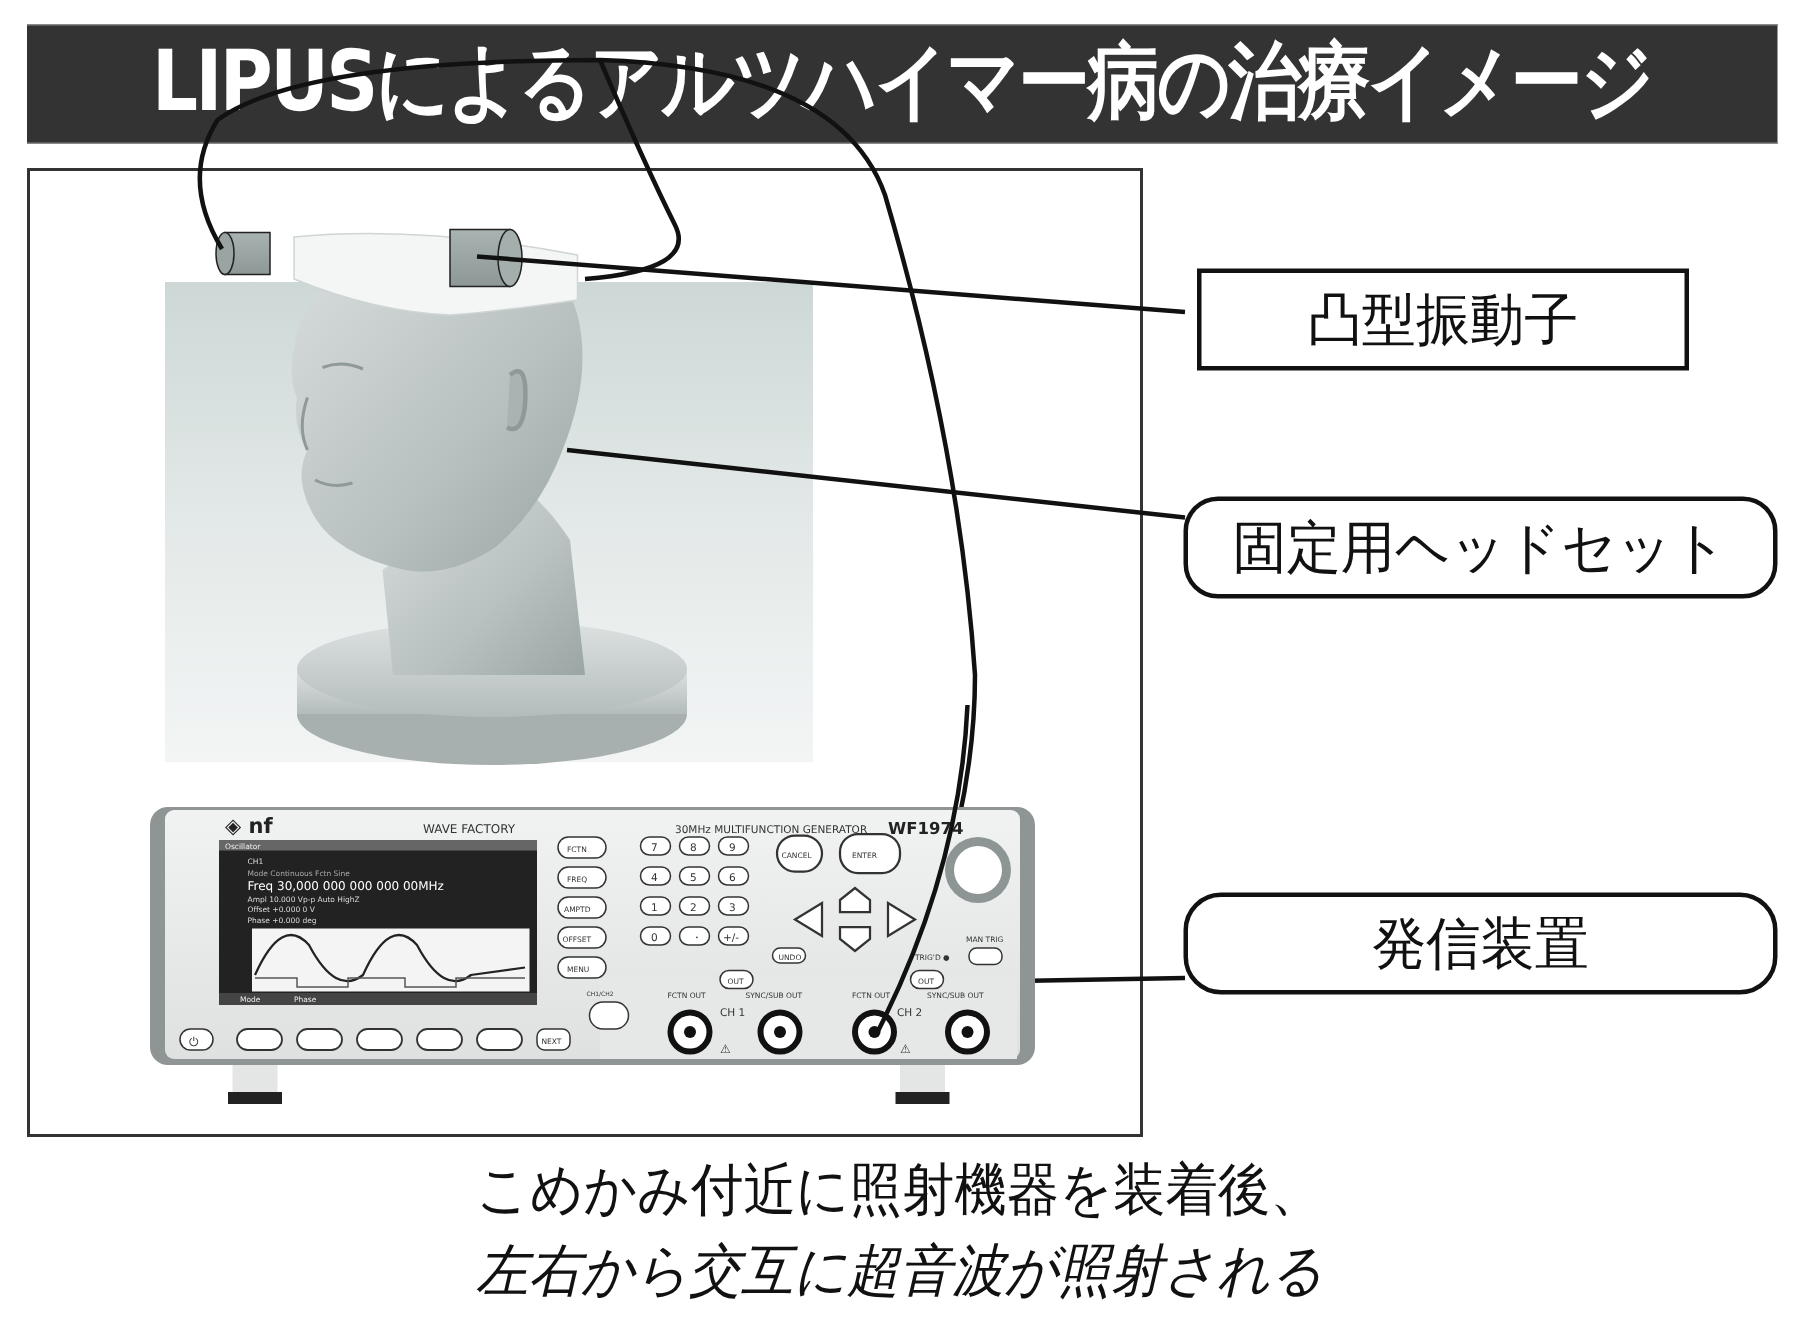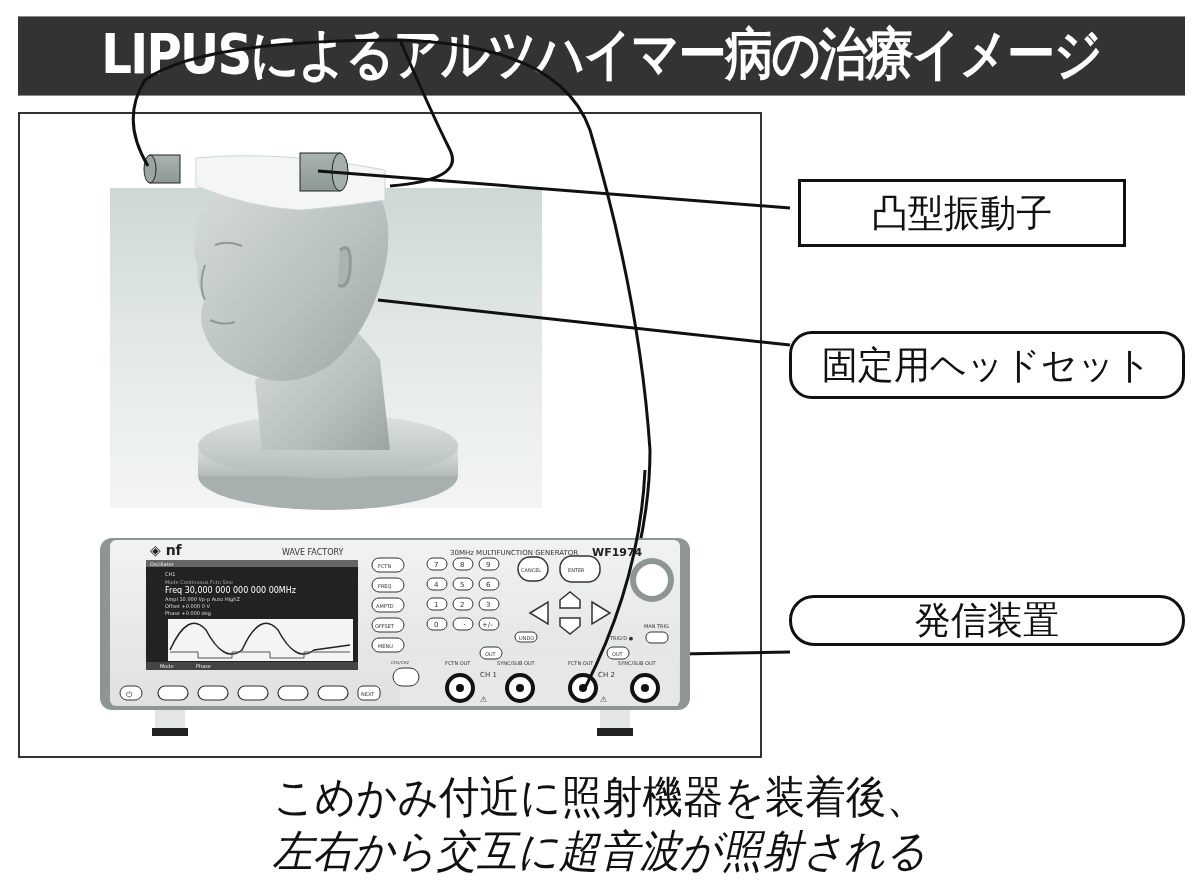--- a/index.html
+++ b/index.html
@@ -30,21 +30,21 @@
 
   .label-box {
     position: absolute; border: 3px solid #111; background: #fff;
     display: flex; align-items: center; justify-content: center;
     font-family: "DejaVu Sans", sans-serif; font-size: 38px; color: #111; white-space: nowrap;
   }
   .label-box span { display: inline-block; transform: scaleX(0.95); }
 
   .caption {
     position: absolute; left: 0; width: 1200px; text-align: center;
-    font-family: "DejaVu Sans", sans-serif; font-size: 44px; color: #111; white-space: nowrap;
+    font-family: "DejaVu Sans", sans-serif; font-size: 38px; color: #111; white-space: nowrap;
   }
   .caption span { display: inline-block; transform: scaleX(0.92); }
 </style>
 </head>
 <body>
 
 <div class="title-bar">
   <span>LIPUSによるアルツハイマー病の治療イメージ</span>
 </div>
 
@@ -262,21 +262,21 @@
 
   <path d="M645 470 Q640 580 585 688" fill="none" stroke="#111" stroke-width="3"></path>
 </svg>
 
 <div class="label-box" style="left:798px; top:179px; width:328px; height:68px;">
   <span>凸型振動子</span>
 </div>
 <div class="label-box" style="left:789px; top:331px; width:396px; height:68px;border-radius:23px;">
   <span>固定用ヘッドセット</span>
 </div>
-<div class="label-box" style="left:789px; top:595px; width:396px; height:51px;border-radius:25px;">
+<div class="label-box" style="left:789px; top:595px; width:396px; height:68px;border-radius:25px;">
   <span>発信装置</span>
 </div>
 
 <div class="caption" style="top:768px;">
   <span>こめかみ付近に照射機器を装着後、</span>
 </div>
 <div class="caption" style="top:822px;font-style:italic;">
   <span>左右から交互に超音波が照射される</span>
 </div>
 

